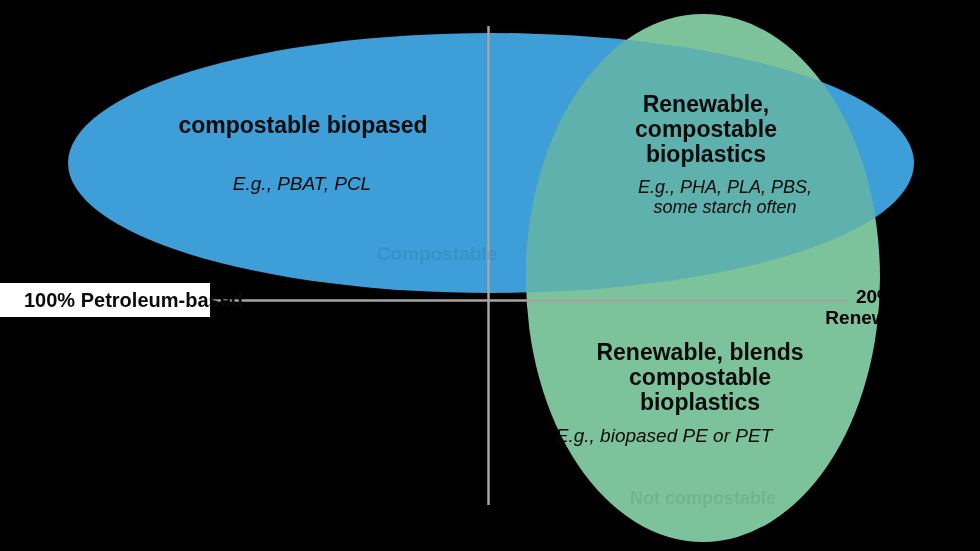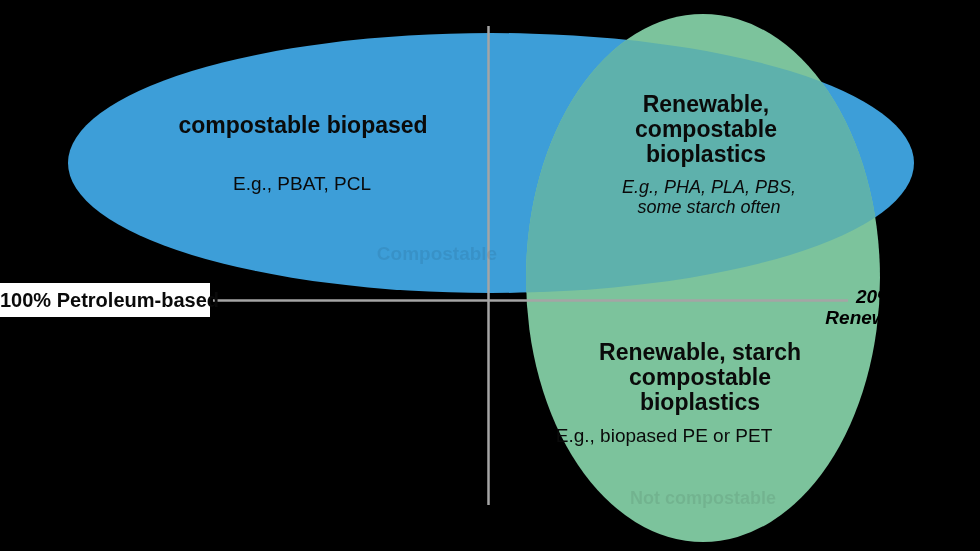--- a/index.html
+++ b/index.html
@@ -8,30 +8,30 @@
     width: 980px;
     height: 551px;
     overflow: hidden;
     background: #000;
     font-family: "Liberation Sans", sans-serif;
   }
   #venn-svg { position: absolute; left: 0; top: 0; }
   .txt { position: absolute; color: #0a0a0a; }
   .centered { transform: translateX(-50%); text-align: center; white-space: nowrap; }
   .region-title { font-weight: 700; font-size: 23px; line-height: 25px; }
-  .region-sub   { font-size: 19px; line-height: 21px; }
-  .region-sub-sm{ font-style: italic; font-size: 18px; line-height: 20px; }
+  .region-sub   { font-style: italic; font-size: 19px; line-height: 21px; }
+  .region-sub-sm{ font-style: italic; font-size: 18px; line-height: 20px; margin-left: 16px; }
   .axis-label-box {
     position: absolute;
     left: 0; top: 283px;
     width: 210px; height: 34px;
     background: #ffffff;
     display: flex; align-items: center;
     box-sizing: border-box;
-    padding-left: 0;
+    padding-left: 24px;
   }
   .axis-label-box .lbl { font-weight: 700; font-size: 20px; color: #0a0a0a; white-space: nowrap; }
   .axis-right { font-weight: 700; font-size: 19px; line-height: 21px; color: #000; }
   .watermark  { font-weight: 700; color: rgba(0,0,0,0.08); }
 </style>
 </head>
 <body>
 
 <div id="canvas">
 
@@ -61,27 +61,27 @@
     <div>Renewable,</div>
     <div>compostable</div>
     <div>bioplastics</div>
   </div>
   <div class="txt centered region-sub-sm" style="left:709px; top:177px;">
     <div>E.g., PHA, PLA, PBS,</div>
     <div>some starch often</div>
   </div>
 
   <div class="txt centered region-title" style="left:700px; top:340px;">
-    <div>Renewable, starch</div>
+    <div>Renewable, blends</div>
     <div>compostable</div>
     <div>bioplastics</div>
   </div>
   <div class="txt centered region-sub" style="left:664px; top:425px;">E.g., biopased PE or PET</div>
 
   <div class="axis-label-box">
     <span class="lbl">100% Petroleum-based</span>
   </div>
-  <div class="txt centered axis-right" style="left:875px; top:286px;font-style:italic;">
+  <div class="txt centered axis-right" style="left:875px; top:286px;">
     <div>20%</div>
     <div>Renewable</div>
   </div>
 
 </div>
 
 </body></html>

